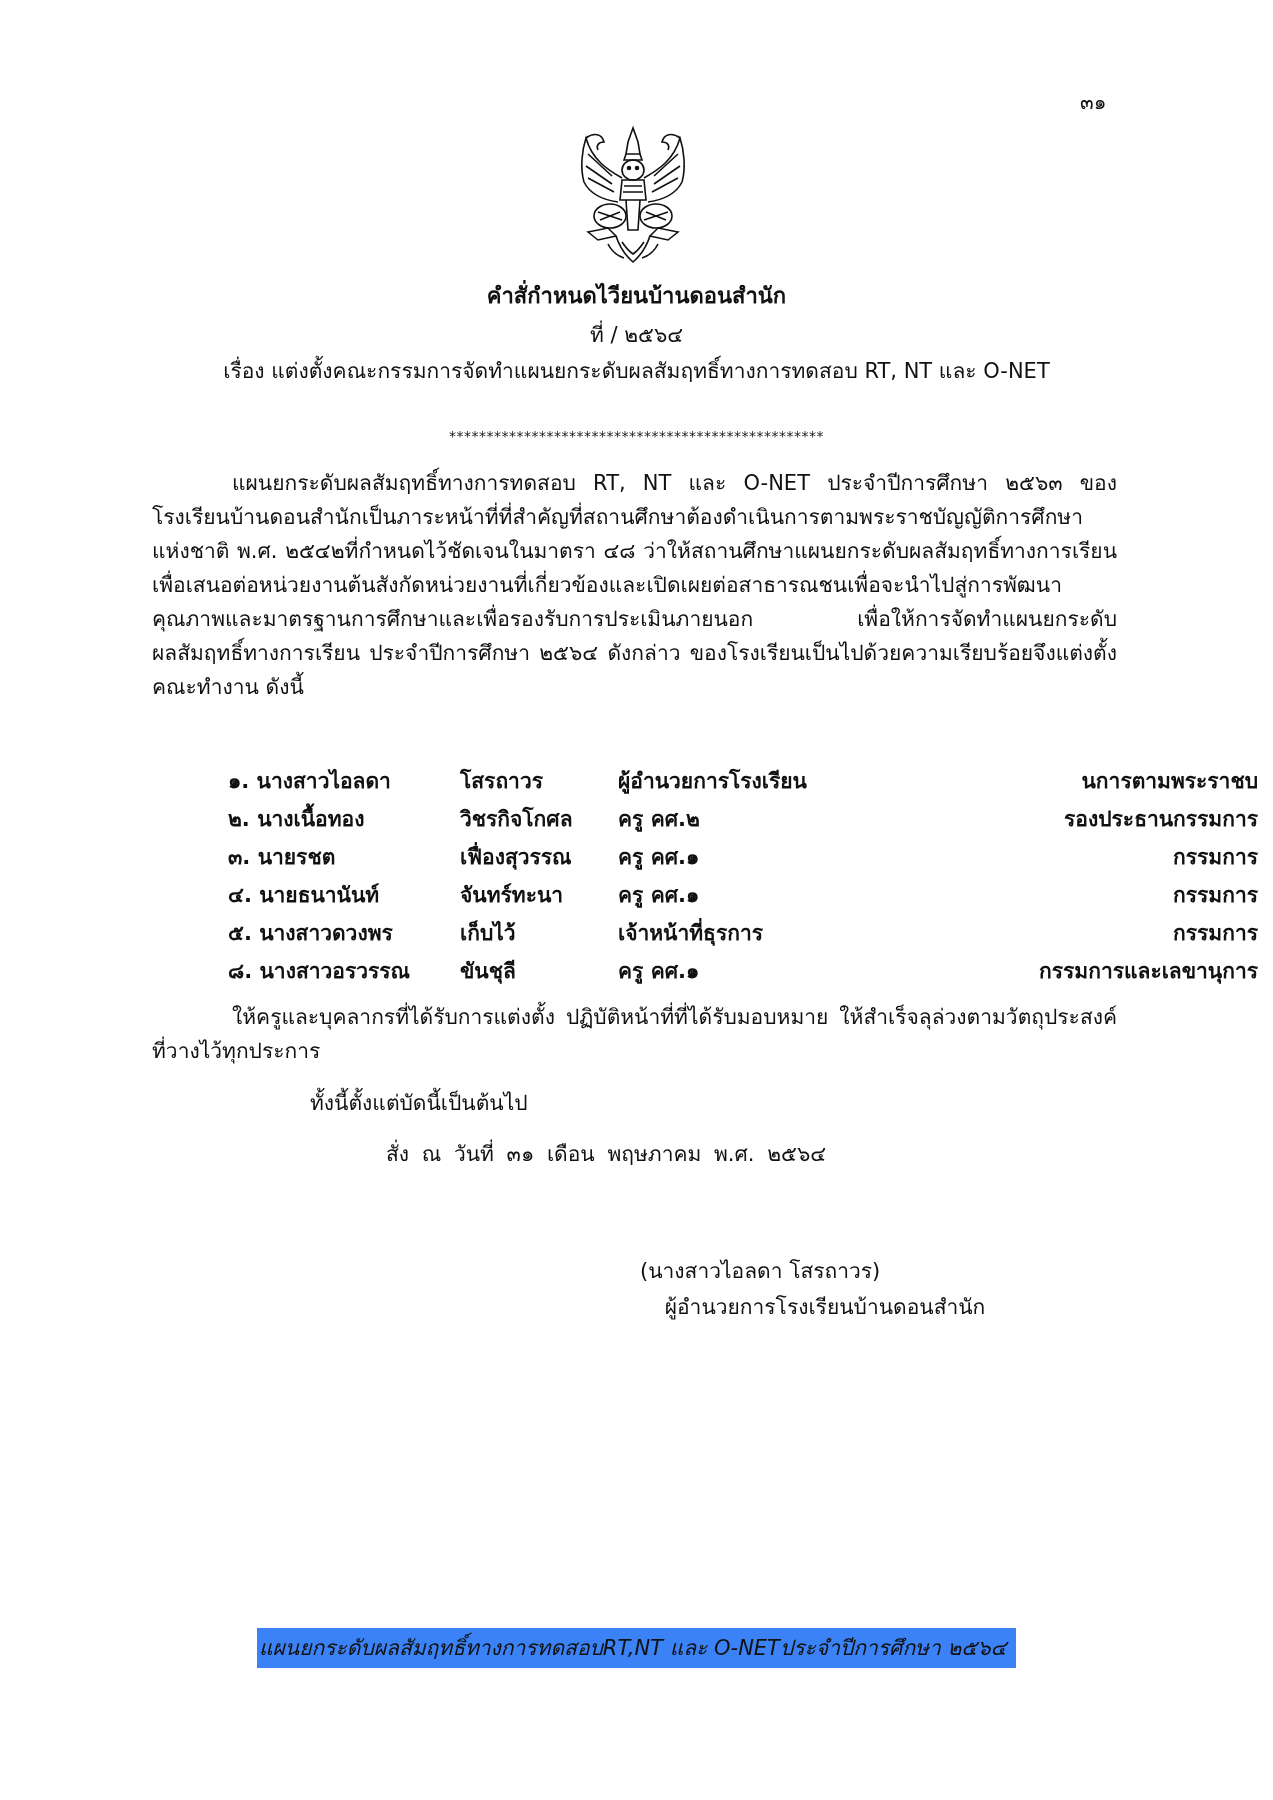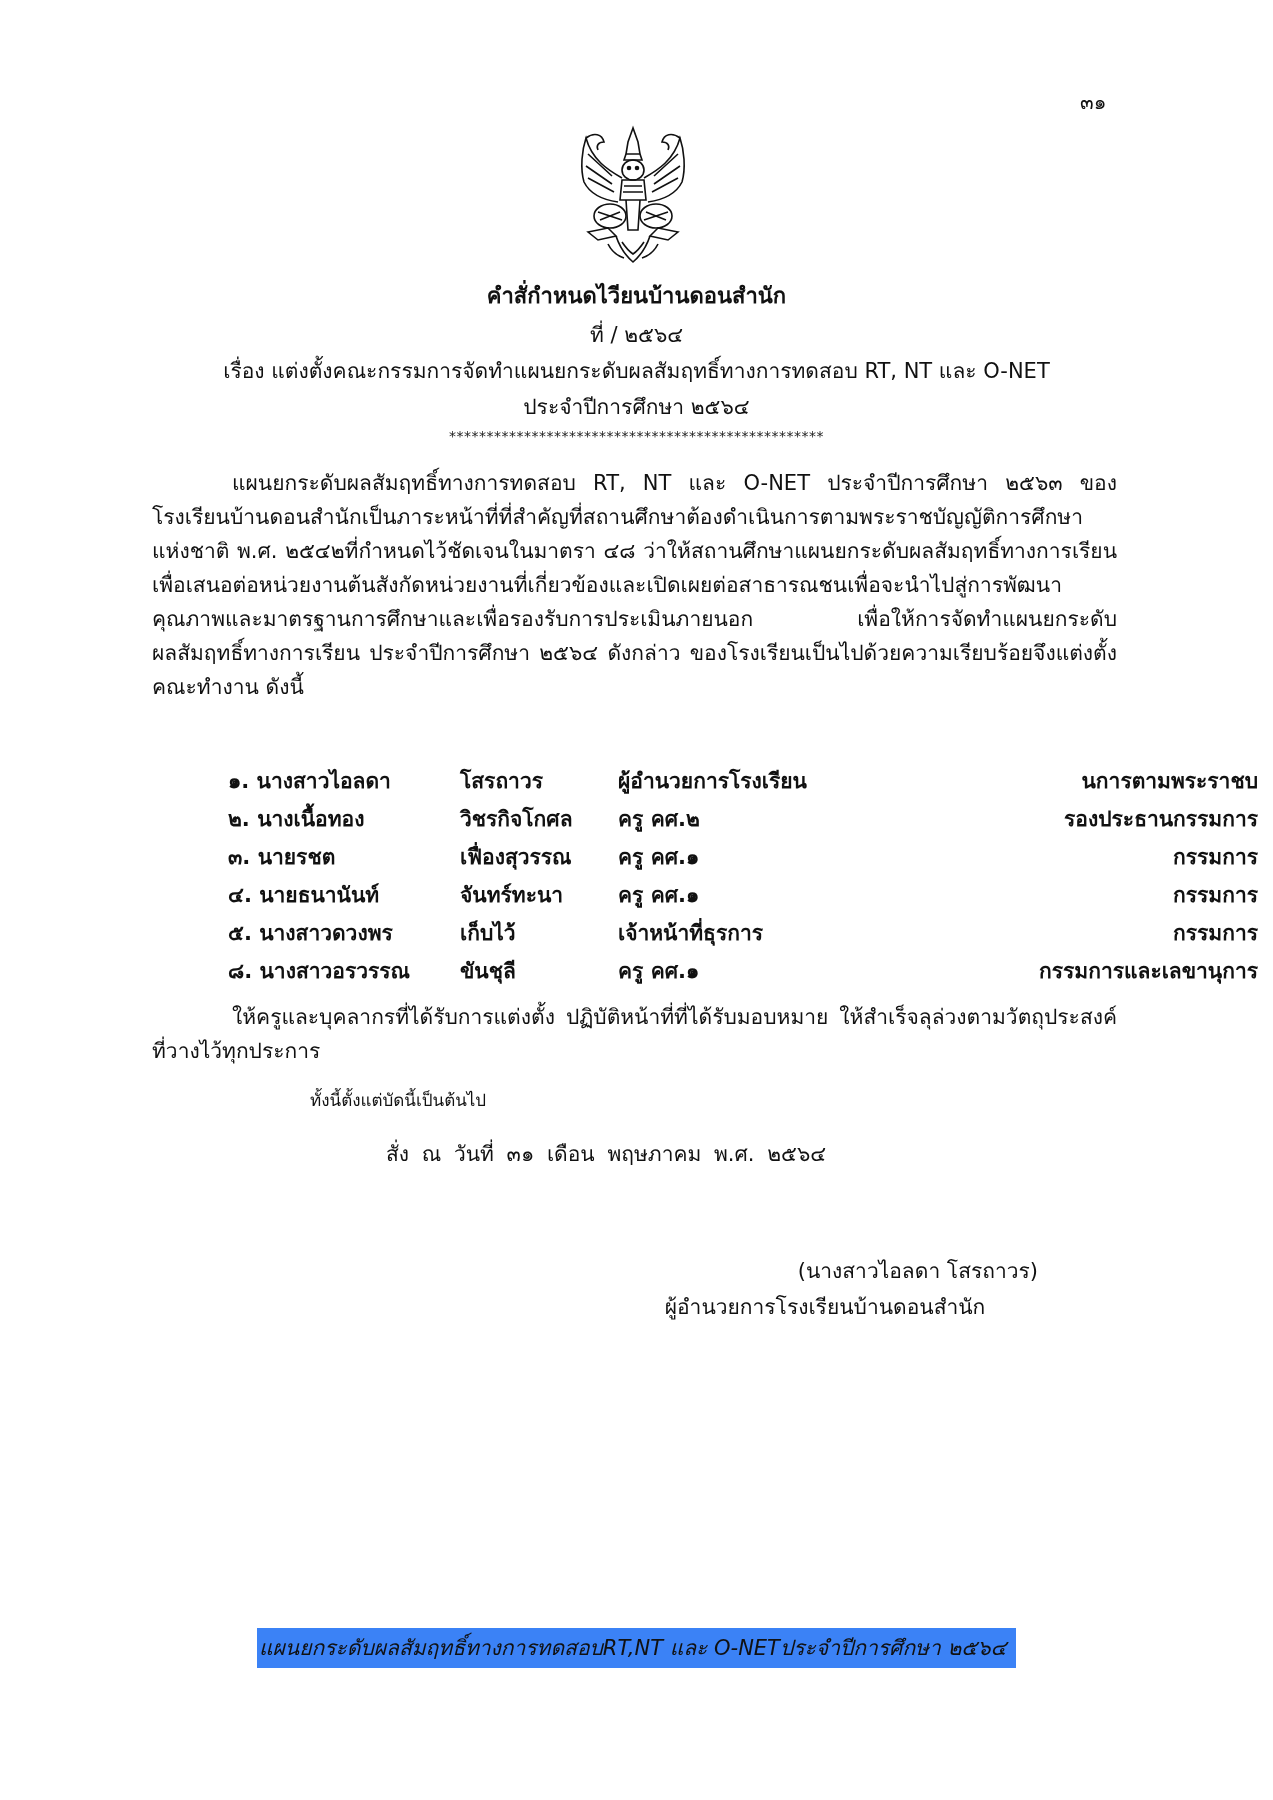--- a/index.html
+++ b/index.html
@@ -21,23 +21,23 @@
     .indent { padding-left: 80px; }
     .p1 { top: 466px; }
     .committee { position: absolute; left: 228px; top: 752px; font-size: 21px; }
     .crow { position: relative; height: 38px; white-space: nowrap; }
     .crow span { position: absolute; top: 12px; font-weight: bold; }
     .c-name { left: 0; }
     .c-surname { left: 232px; }
     .c-position { left: 390px; }
     .c-role { left: 560px; width: 470px; text-align: right; }
     .p2 { top: 1000px; }
-    .closing { position: absolute; left: 310px; top: 1086px; font-size: 17px; }
+    .closing { position: absolute; left: 310px; top: 1086px; font-size: 21px; }
     .date-line { position: absolute; left: 386px; top: 1137px; font-size: 21px; word-spacing: 6px; }
-    .sign-name { position: absolute; left: 668px; top: 1254px; width: 370px; text-align: right; font-size: 21px; }
+    .sign-name { position: absolute; left: 640px; top: 1254px; width: 370px; text-align: left; font-size: 21px; }
     .sign-title { position: absolute; left: 640px; top: 1290px; width: 370px; text-align: center; font-size: 21px; }
     .footer { position: absolute; left: 257px; top: 1628px; width: 759px; height: 40px; background: #3b82f6;
               font-size: 21px; font-style: italic; line-height: 40px; white-space: nowrap; overflow: hidden;
               padding-left: 2px; box-sizing: border-box; }
   </style>
 </head>
 <body>
 
 <div class="page">
 
@@ -76,21 +76,20 @@
         <path d="M48 116 C52 128 58 136 65 142 C72 136 78 128 82 116"></path>
         <path d="M54 122 C58 128 62 132 65 134 C68 132 72 128 76 122"></path>
         <path d="M40 124 C44 132 50 136 56 138 M90 124 C86 132 80 136 74 138"></path>
       </g>
     </svg>
   </div>
 
   <div class="center title">คำสั่กำหนดไวียนบ้านดอนสำนัก</div>
   <div class="center order-no">ที่   / ๒๕๖๔</div>
   <div class="center subject">เรื่อง แต่งตั้งคณะกรรมการจัดทำแผนยกระดับผลสัมฤทธิ์ทางการทดสอบ RT, NT และ O-NET</div>
-  <div class="center year-line">ประจำปีการศึกษา ๒๕๖๔</div>
   <div class="center stars">**************************************************</div>
 
   <div class="para p1">
     <span class="line indent">แผนยกระดับผลสัมฤทธิ์ทางการทดสอบ RT, NT และ O-NET ประจำปีการศึกษา ๒๕๖๓ ของ</span>
     <span class="line">โรงเรียนบ้านดอนสำนักเป็นภาระหน้าที่ที่สำคัญที่สถานศึกษาต้องดำเนินการตามพระราชบัญญัติการศึกษา</span>
     <span class="line">แห่งชาติ พ.ศ. ๒๕๔๒ที่กำหนดไว้ชัดเจนในมาตรา ๔๘ ว่าให้สถานศึกษาแผนยกระดับผลสัมฤทธิ์ทางการเรียน</span>
     <span class="line">เพื่อเสนอต่อหน่วยงานต้นสังกัดหน่วยงานที่เกี่ยวข้องและเปิดเผยต่อสาธารณชนเพื่อจะนำไปสู่การพัฒนา</span>
     <span class="line">คุณภาพและมาตรฐานการศึกษาและเพื่อรองรับการประเมินภายนอก เพื่อให้การจัดทำแผนยกระดับ</span>
     <span class="line">ผลสัมฤทธิ์ทางการเรียน ประจำปีการศึกษา ๒๕๖๔ ดังกล่าว ของโรงเรียนเป็นไปด้วยความเรียบร้อยจึงแต่งตั้ง</span>
     <span class="line last">คณะทำงาน ดังนี้</span>

